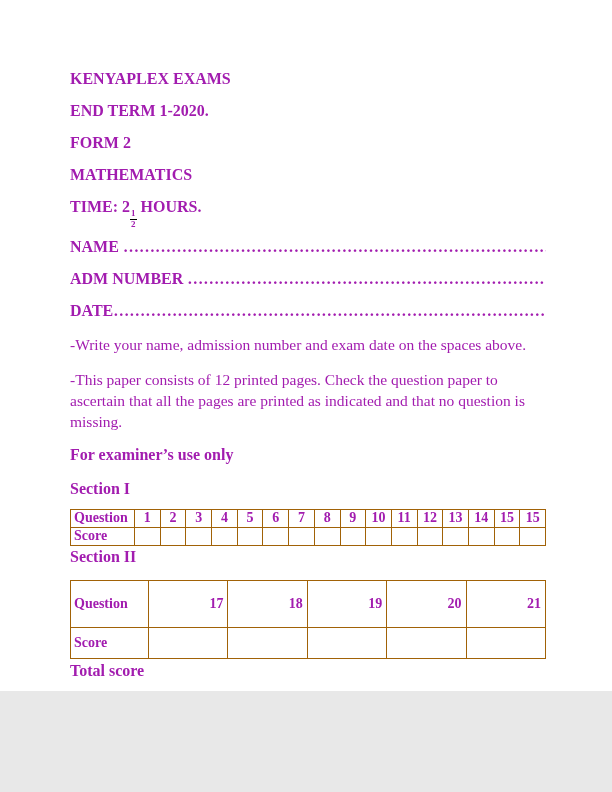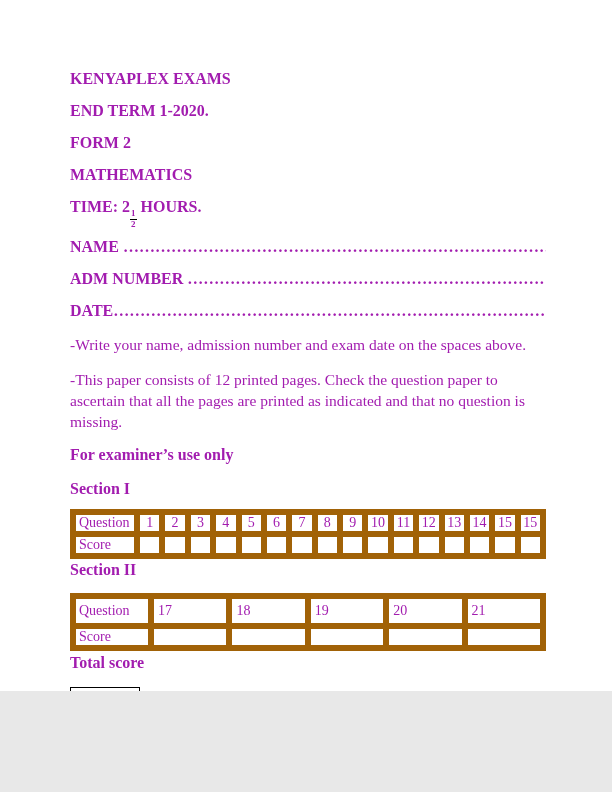--- a/index.html
+++ b/index.html
@@ -23,28 +23,28 @@
     font-size: 9px; line-height: 1.1;
     vertical-align: -4px; text-align: center; font-weight: bold;
   }
   .frac .num { border-bottom: 1px solid #000; padding: 0 1px; }
   .frac .den { padding: 0 1px; }
   .instr { font-size: 15.5px; line-height: 21px; margin: 0 0 14px 0; }
   .examiner { margin-bottom: 16px; }
   .sec { margin-bottom: 11px; }
   .marks { border-collapse: collapse; table-layout: fixed; width: 476px; }
   .marks td {
-    border: 6px solid #a16207;
-    font-weight: normal; font-size: 14px;
+    border: 1px solid #a16207;
+    font-weight: bold; font-size: 14px;
     height: 18px; line-height: 16px;
     padding: 0 3px;
     overflow: hidden;
   }
   .t1 td.qnum { text-align: center; padding: 0 1px; }
-  .t2 td.qnum { text-align: left; padding: 4px 4px; }
+  .t2 td.qnum { text-align: right; padding: 15px 4px; }
   .sec2 { margin: 2px 0 14px 0; }
   .total { margin: 3px 0 0 0; }
   .total-box { width: 70px; height: 29px; border: 1px solid #000; margin-top: 15px; }
 </style>
 </head>
 <body>
 
 <div class="page">
 
   <p class="hd">KENYAPLEX EXAMS</p>

